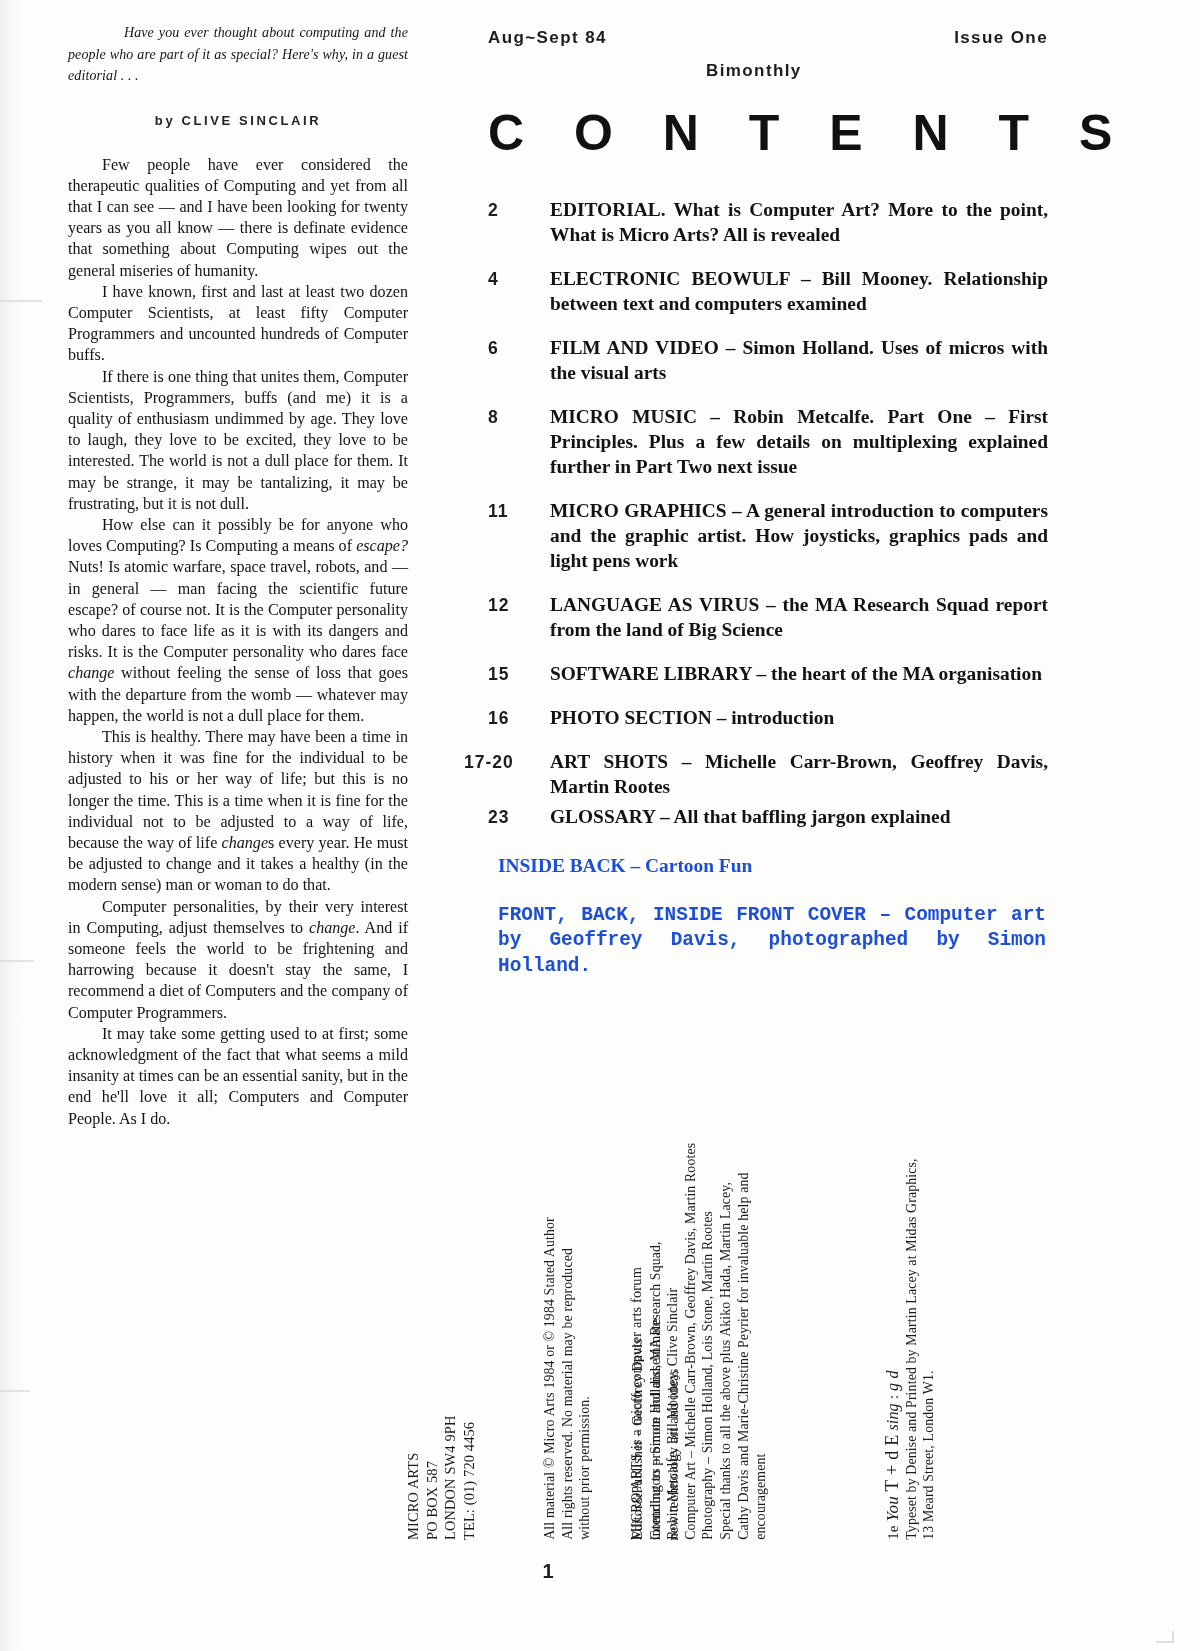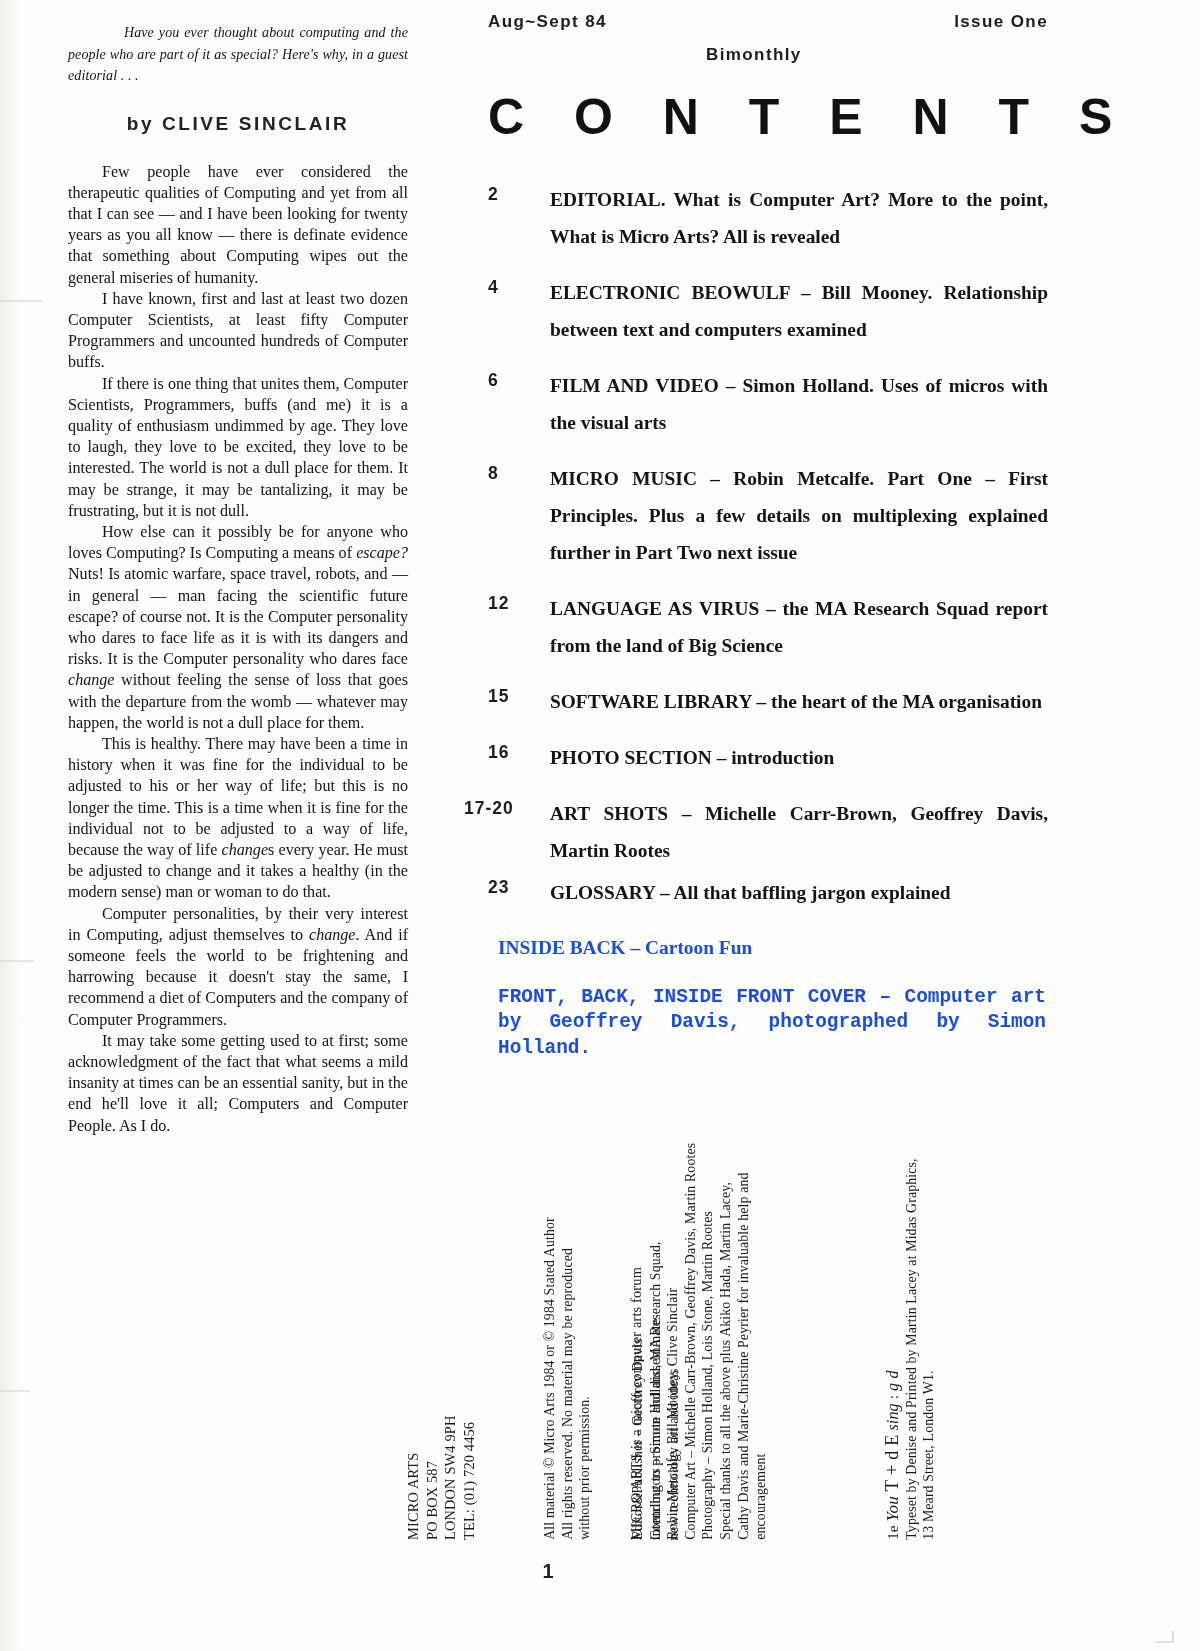--- a/index.html
+++ b/index.html
@@ -50,42 +50,42 @@
     text-align: justify;
     text-indent: 56px;
     letter-spacing: .1px;
     color: #151515;
   }
   .byline {
     margin-top: 26px;
     text-align: center;
     font-family: "Liberation Sans", sans-serif;
     font-weight: bold;
-    font-size: 19px;
+    font-size: 13px;
     letter-spacing: 2.6px;
     color: #222;
   }
   .body-text {
     margin-top: 26px;
     font-size: 16.1px;
     line-height: 21.2px;
     text-align: justify;
     color: #141414;
   }
   .body-text p {
     margin: 0;
     text-indent: 34px;
   }
   .body-text em { font-style: italic; }
 
   
   .right-col {
     position: absolute;
     left: 488px;
-    top: 12px;
+    top: 28px;
     width: 560px;
   }
   .issue-line {
     display: flex;
     font-family: "Liberation Sans", sans-serif;
     font-weight: bold;
     font-size: 17px;
     letter-spacing: 1.4px;
     color: #1d1d1d;
     white-space: nowrap;
@@ -123,21 +123,21 @@
     color: #1d1d1d;
     padding-top: 3px;
     white-space: nowrap;
   }
   .toc-num.wide { width: 86px; flex: 0 0 86px; margin-left: -24px; }
   .toc-text {
     flex: 1;
     font-family: "Liberation Serif", serif;
     font-weight: bold;
     font-size: 19.4px;
-    line-height: 37px;
+    line-height: 25px;
     text-align: justify;
     color: #131313;
   }
   .toc-text.noindentjust { text-align: left; }
 
   .toc-plain {
     margin-top: 24px;
     margin-left: 10px;
     font-family: "Liberation Serif", serif;
     font-weight: bold;
@@ -258,20 +258,24 @@
       <div class="toc-row">
         <span class="toc-num">6</span>
         <span class="toc-text">FILM AND VIDEO – Simon Holland. Uses of micros with the visual arts</span>
       </div>
 
       <div class="toc-row">
         <span class="toc-num">8</span>
         <span class="toc-text">MICRO MUSIC – Robin Metcalfe. Part One – First Principles. Plus a few details on multiplexing explained further in Part Two next issue</span>
       </div>
 
+      <div class="toc-row">
+        <span class="toc-num">11</span>
+        <span class="toc-text">MICRO GRAPHICS – A general introduction to computers and the graphic artist. How joysticks, graphics pads and light pens work</span>
+      </div>
 
       <div class="toc-row">
         <span class="toc-num">12</span>
         <span class="toc-text">LANGUAGE AS VIRUS – the MA Research Squad report from the land of Big Science</span>
       </div>
 
       <div class="toc-row">
         <span class="toc-num">15</span>
         <span class="toc-text">SOFTWARE LIBRARY – the heart of the MA organisation</span>
       </div>

